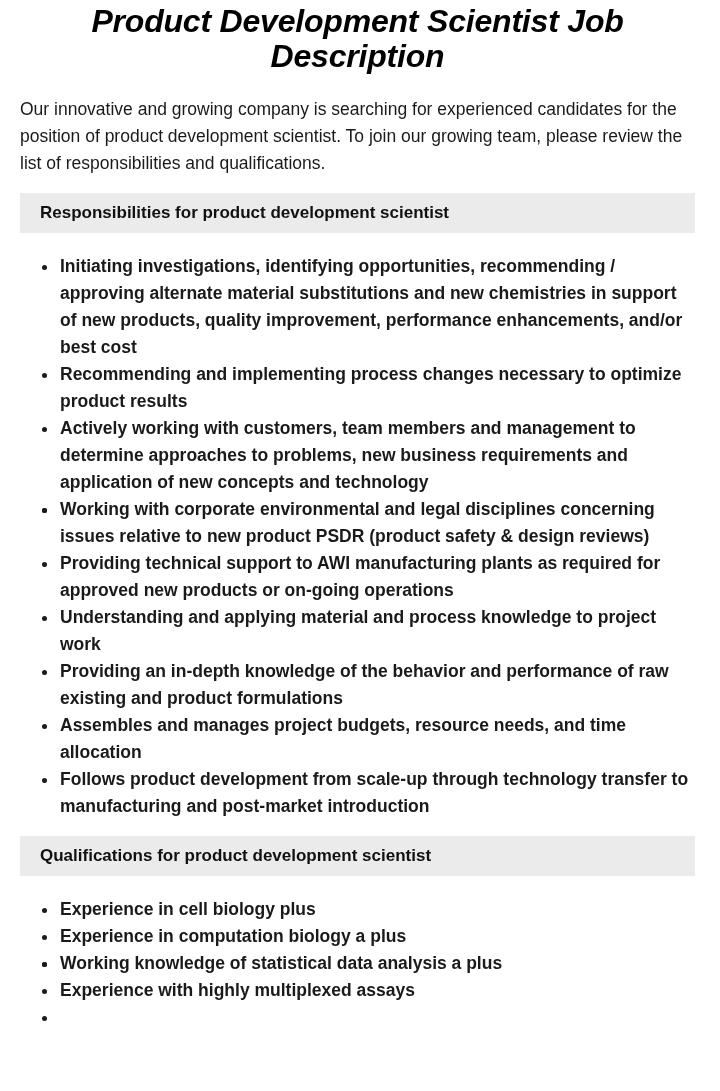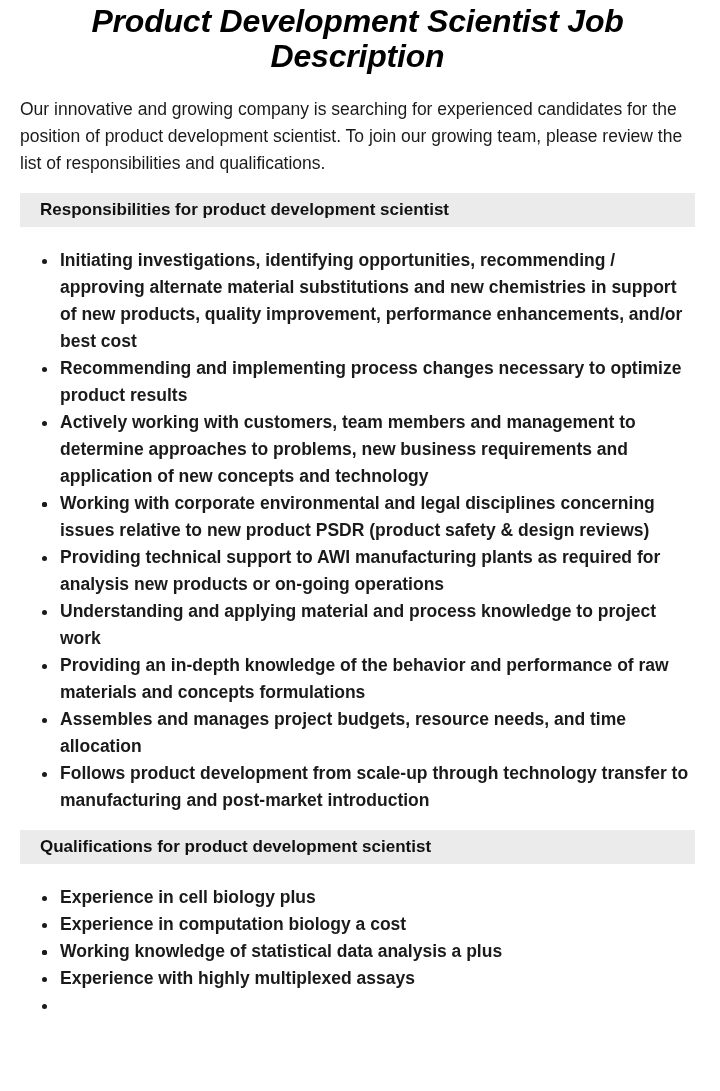--- a/index.html
+++ b/index.html
@@ -24,21 +24,21 @@
     }
     .intro {
       margin: 22px 0 0 0;
       font-size: 17.5px;
       line-height: 27px;
       color: #1a1a1a;
     }
     .section-header {
       margin-top: 16px;
       background: #ebebeb;
-      height: 34px;
+      height: 40px;
       display: flex;
       align-items: center;
       padding-left: 20px;
       font-size: 17px;
       font-weight: bold;
       color: #111;
     }
     ul {
       margin: 20px 0 0 0;
       padding: 0 0 0 40px;
@@ -68,29 +68,29 @@
   <h1>Product Development Scientist Job Description</h1>
   <p class="intro">Our innovative and growing company is searching for experienced candidates for the position of product development scientist. To join our growing team, please review the list of responsibilities and qualifications.</p>
 
   <div class="section-header">Responsibilities for product development scientist</div>
   <ul>
     <li><span class="bullet"></span><span>Initiating investigations, identifying opportunities, recommending / approving alternate material substitutions and new chemistries in support of new products, quality improvement, performance enhancements, and/or best cost</span></li>
     <li><span class="bullet"></span><span>Recommending and implementing process changes necessary to optimize product results</span></li>
     <li><span class="bullet"></span><span>Actively working with customers, team members and management to determine approaches to problems, new business requirements and application of new concepts and technology</span></li>
     <li><span class="bullet"></span></li>
     <li><span class="bullet"></span><span>Working with corporate environmental and legal disciplines concerning issues relative to new product PSDR (product safety &amp; design reviews)</span></li>
-    <li><span class="bullet"></span><span>Providing technical support to AWI manufacturing plants as required for analysis new products or on-going operations</span></li>
+    <li><span class="bullet"></span><span>Providing technical support to AWI manufacturing plants as required for approved new products or on-going operations</span></li>
     <li><span class="bullet"></span><span>Understanding and applying material and process knowledge to project work</span></li>
-    <li><span class="bullet"></span><span>Providing an in-depth knowledge of the behavior and performance of raw materials and concepts formulations</span></li>
+    <li><span class="bullet"></span><span>Providing an in-depth knowledge of the behavior and performance of raw existing and product formulations</span></li>
     <li><span class="bullet"></span><span>Assembles and manages project budgets, resource needs, and time allocation</span></li>
     <li><span class="bullet"></span><span>Follows product development from scale-up through technology transfer to manufacturing and post-market introduction</span></li>
   </ul>
 
   <div class="section-header">Qualifications for product development scientist</div>
   <ul>
     <li><span class="bullet"></span><span>Experience in cell biology plus</span></li>
-    <li><span class="bullet"></span><span>Experience in computation biology a cost</span></li>
+    <li><span class="bullet"></span><span>Experience in computation biology a plus</span></li>
     <li><span class="bullet"></span></li>
     <li><span class="bullet"></span><span>Working knowledge of statistical data analysis a plus</span></li>
     <li><span class="bullet"></span><span>Experience with highly multiplexed assays</span></li>
     <li><span class="bullet"></span></li>
   </ul>
 </div>
 
 </body></html>

